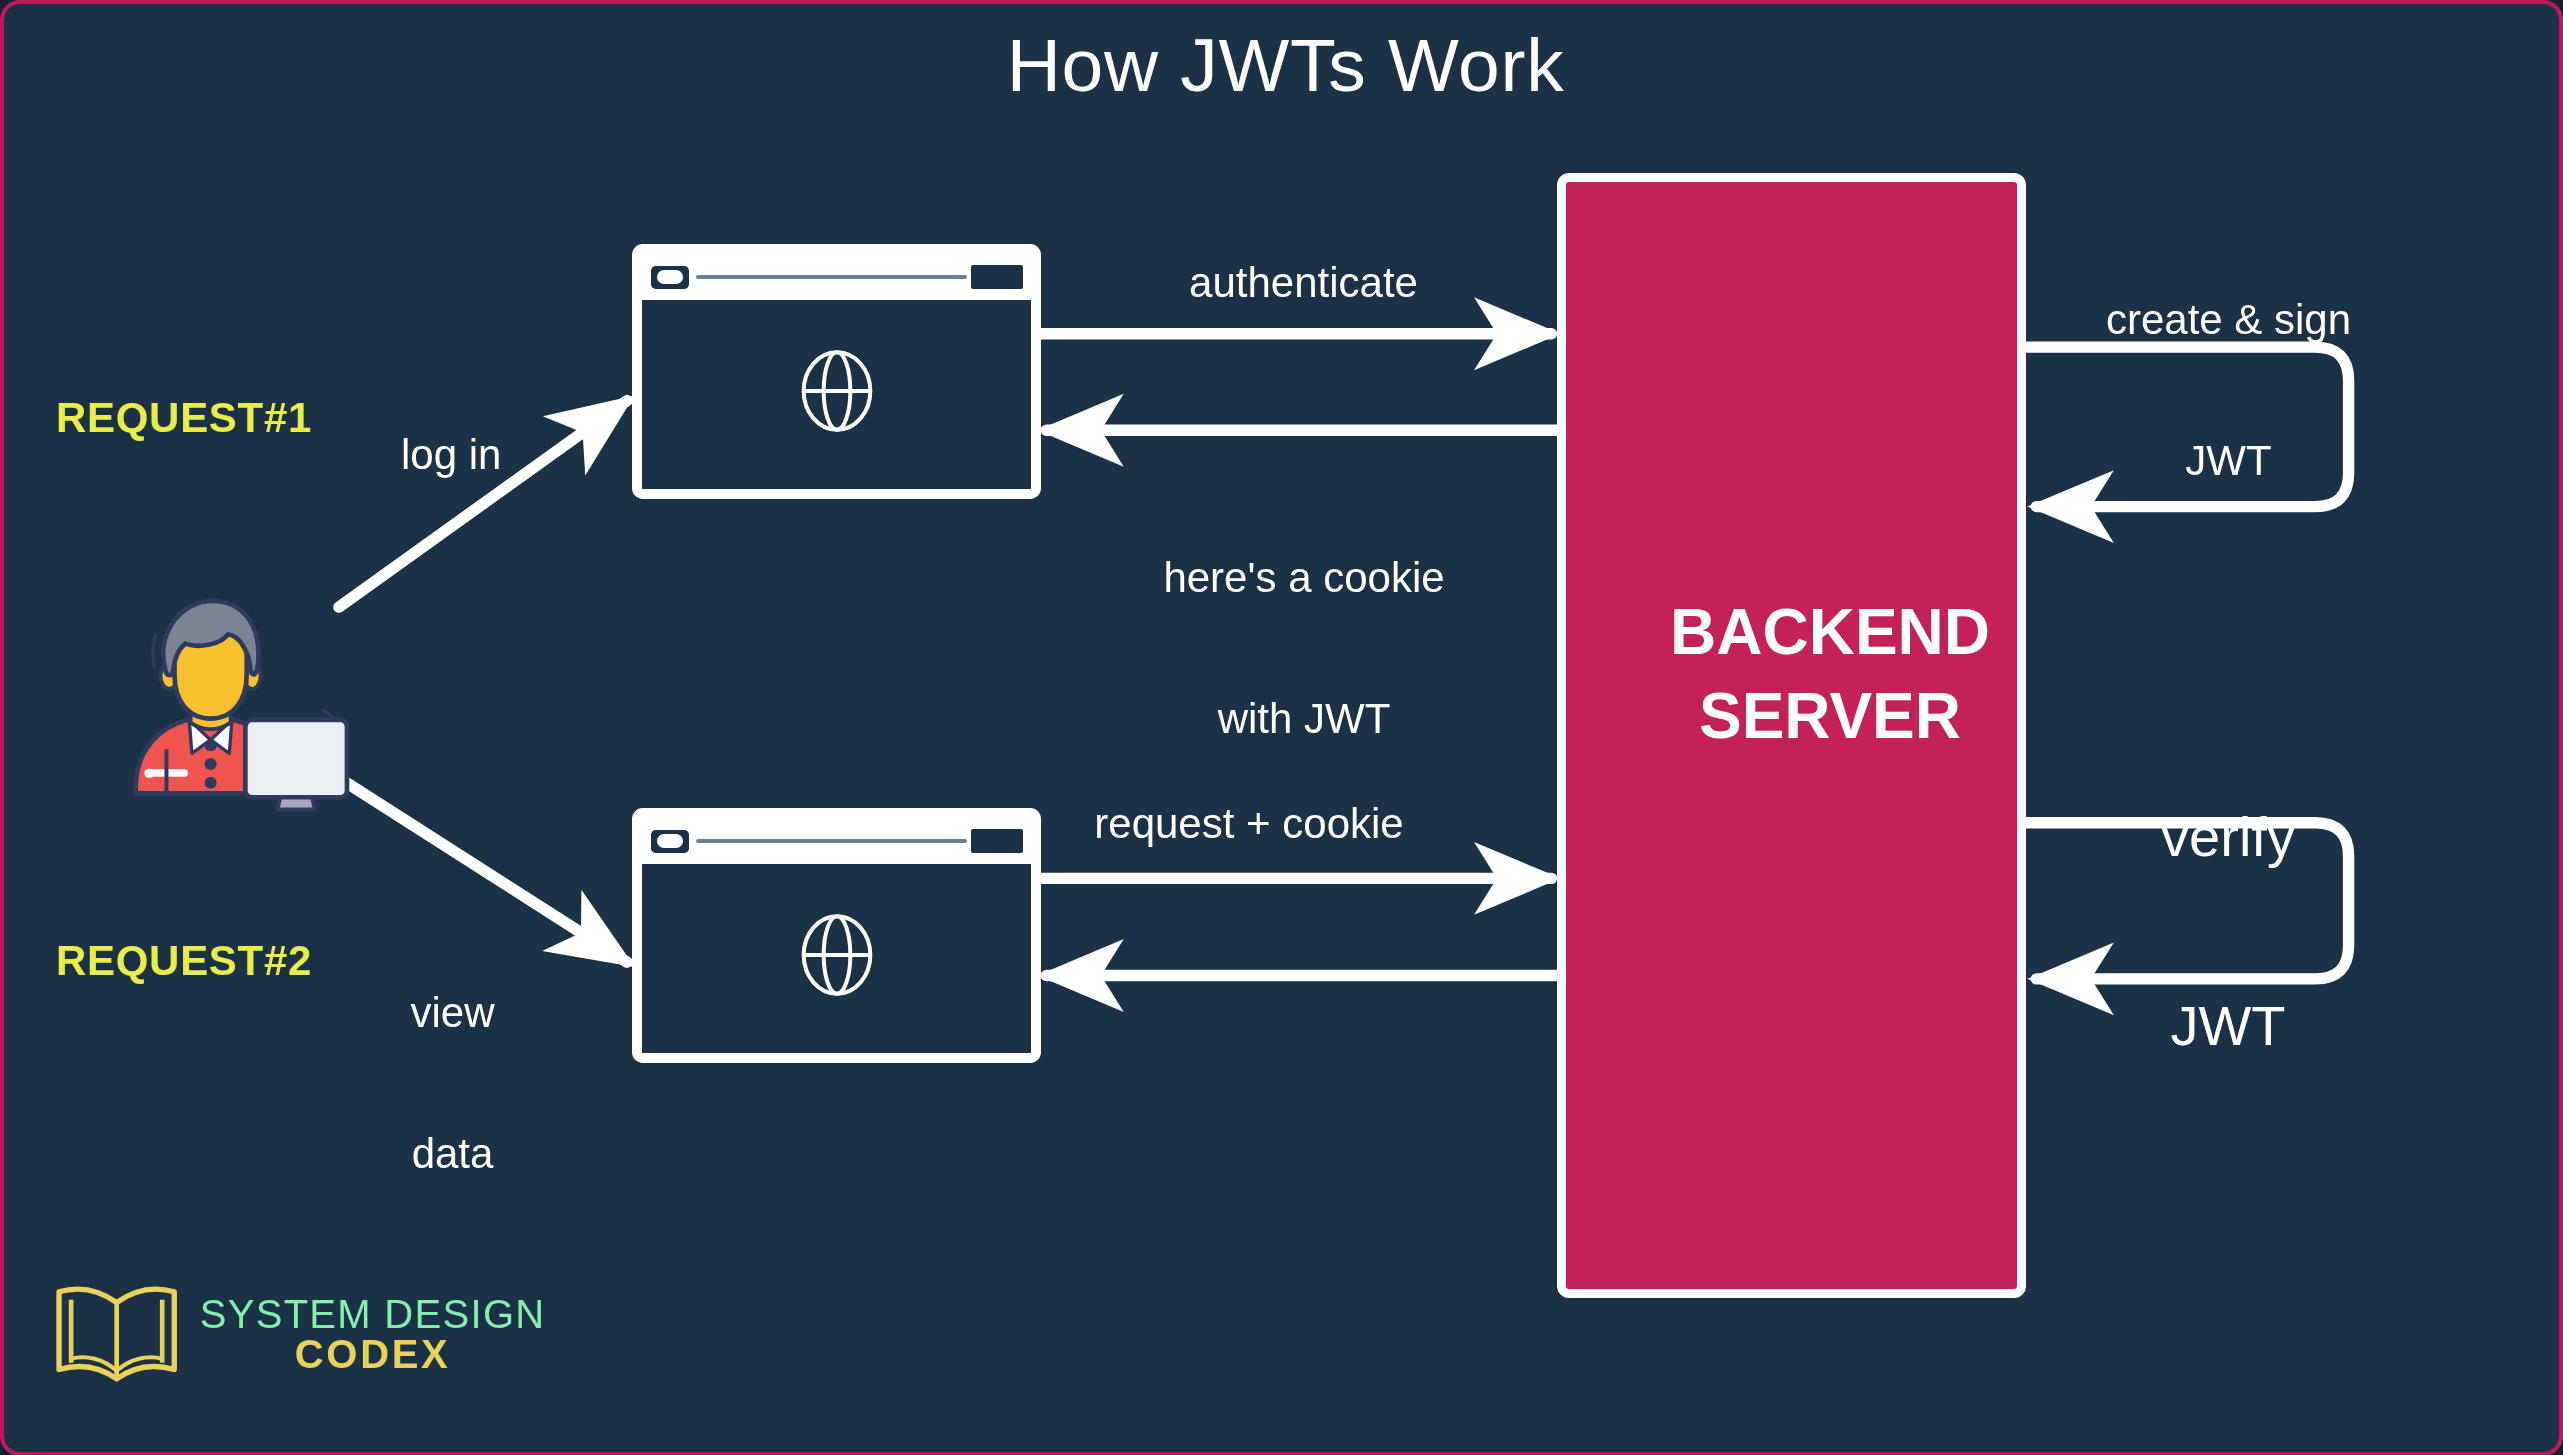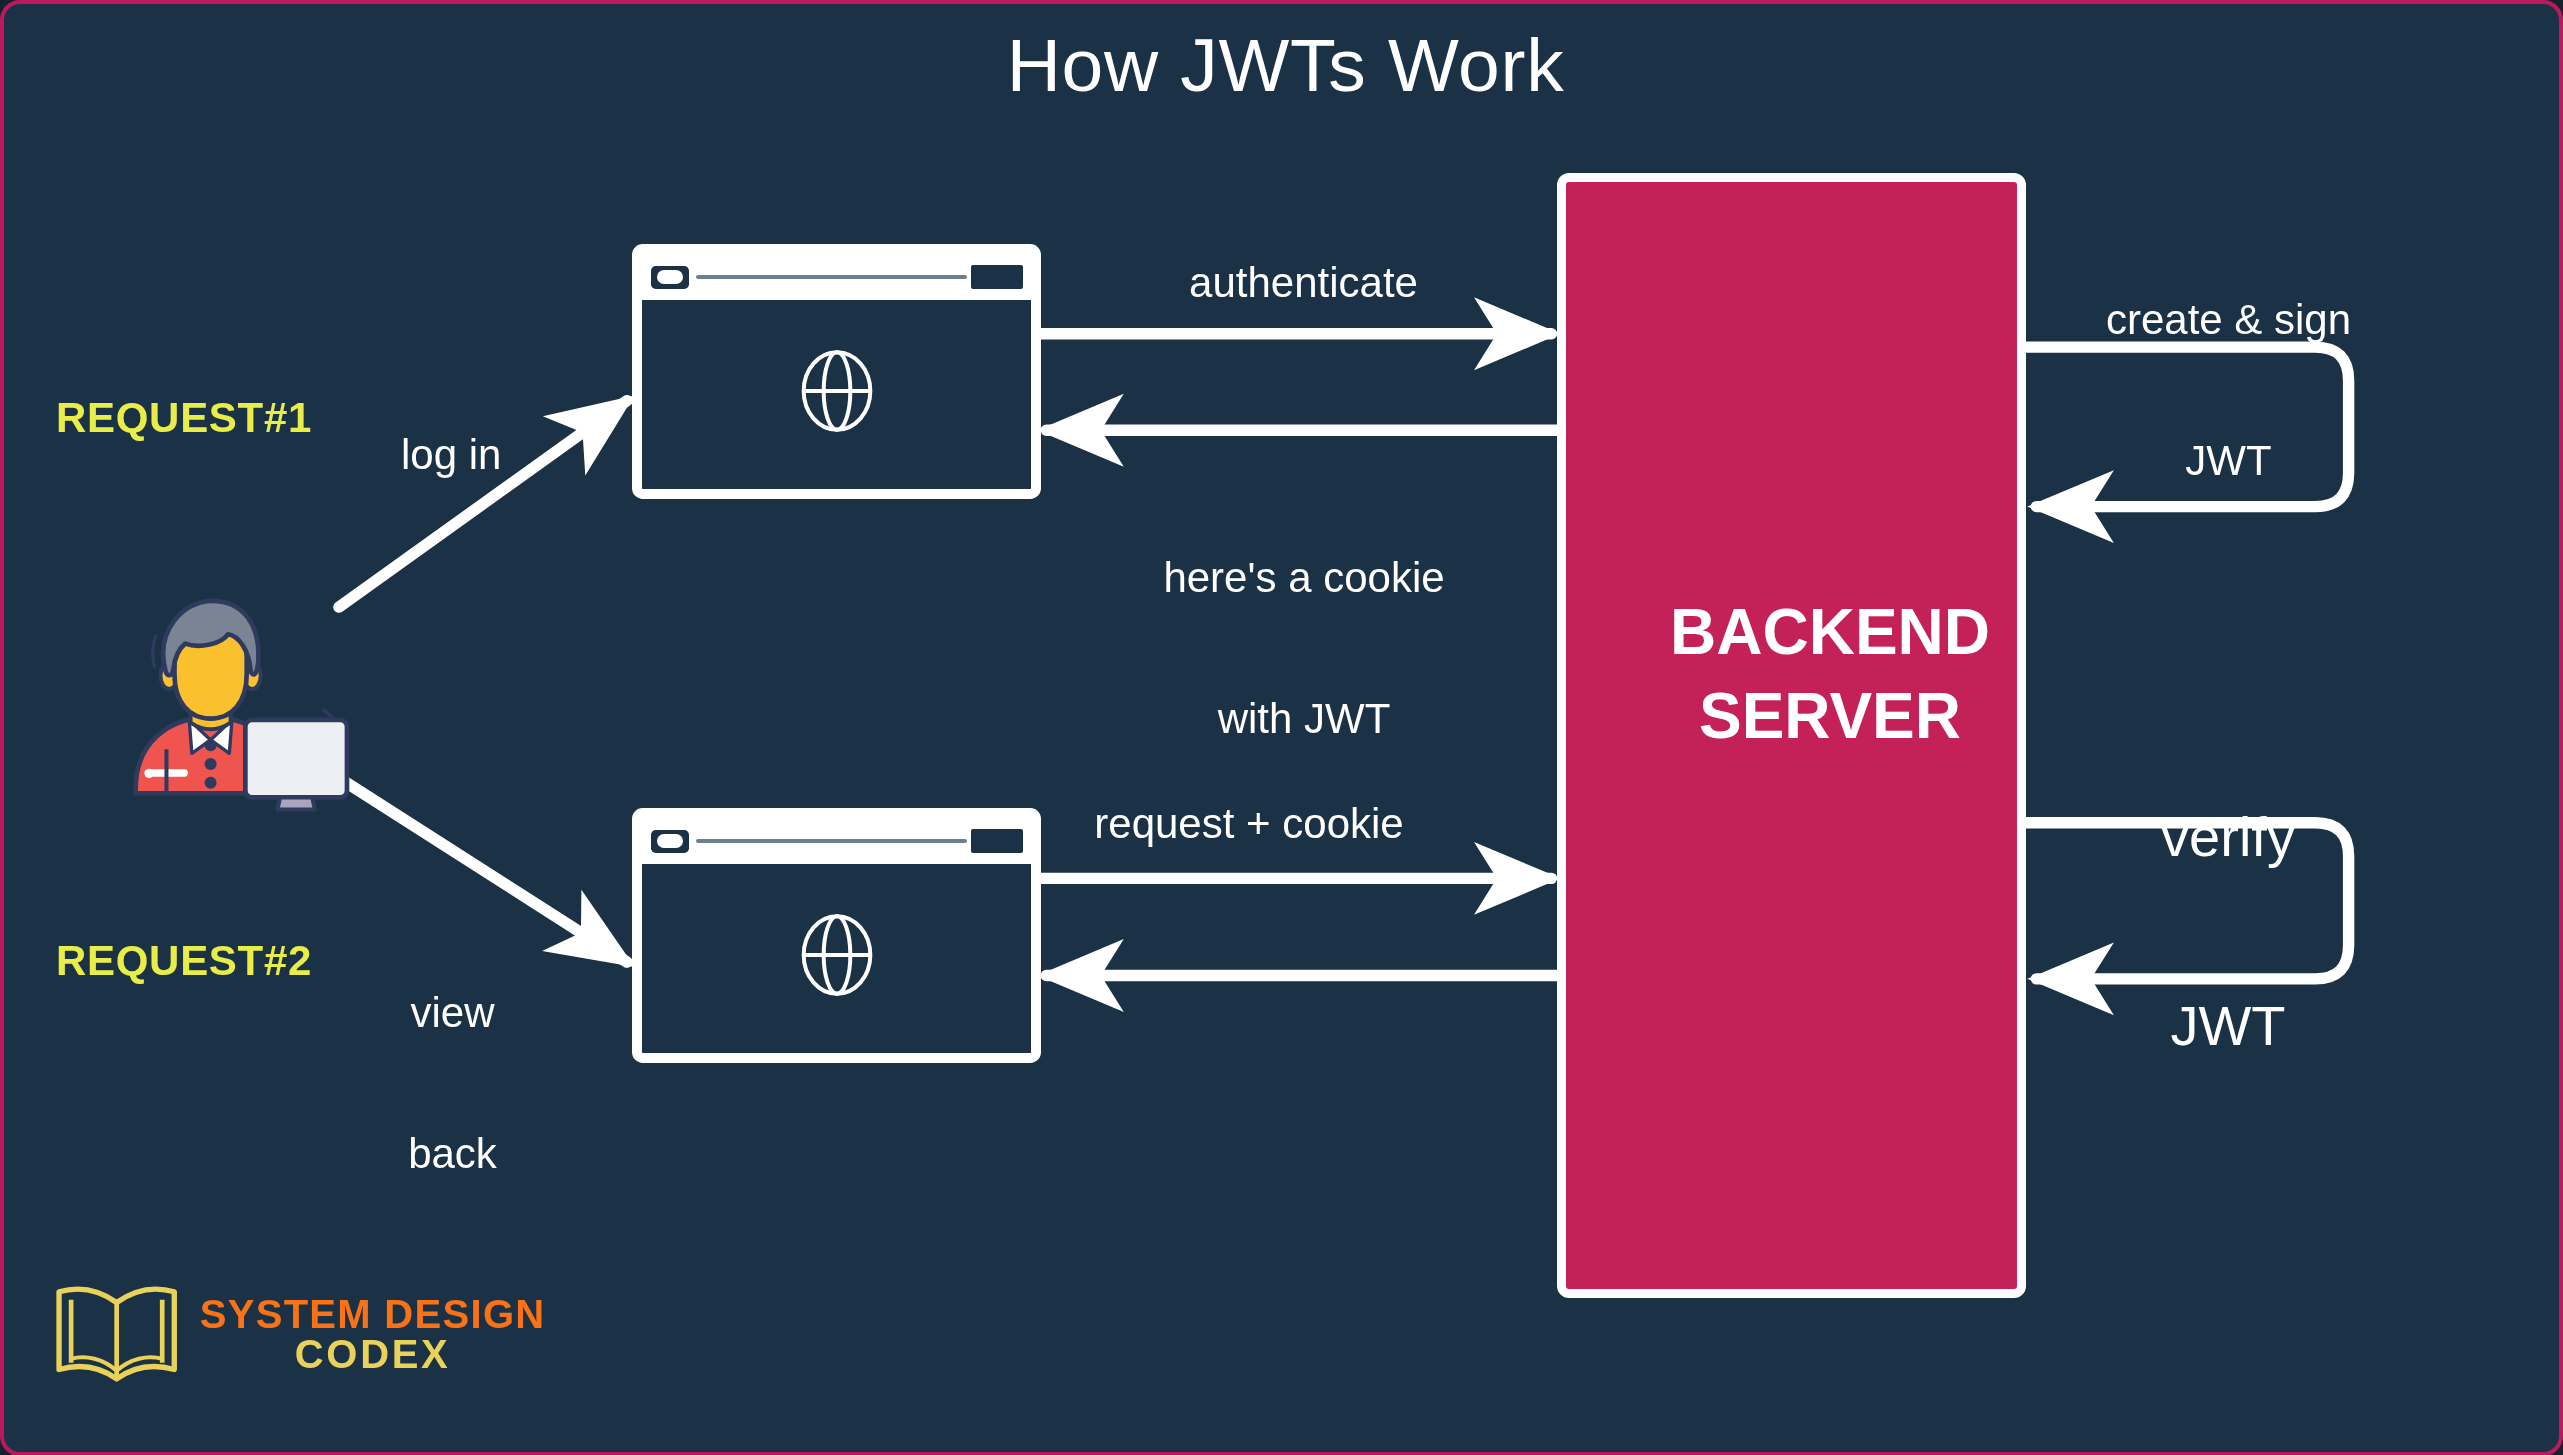--- a/index.html
+++ b/index.html
@@ -58,21 +58,21 @@
   .bw-right{
     width:52px;height:24px;background:#1b3145;margin-right:8px;border-radius:2px;flex:none;
   }
   .globe{
     position:absolute;left:50%;top:calc(50% + 19px);transform:translate(-50%,-50%);
     width:72px;height:86px;
   }
 
   #logo{position:absolute;left:47px;top:1273px;display:flex;align-items:center;gap:14.7px;}
   #logo-text{display:flex;flex-direction:column;line-height:1.0;}
-  .logo-l1{color:#f97316;font-size:40px;font-weight:bold;letter-spacing:1.3px;}
+  .logo-l1{color:#86efac;font-size:40px;font-weight:normal;letter-spacing:1.3px;}
   .logo-l2{color:#e9d25a;font-size:40px;font-weight:bold;letter-spacing:2.7px;text-align:center;}
 </style>
 </head>
 <body>
 
 <div id="canvas">
 
   <div class="lbl center" id="title">How JWTs Work</div>
 
   <svg id="svg-layer" viewBox="0 0 3826 2173" xmlns="http://www.w3.org/2000/svg">
@@ -165,21 +165,21 @@
     <rect x="186" y="188" width="152" height="116" rx="10" fill="#eceff3" stroke="#2e3a5e" stroke-width="7"></rect>
     <path d="M238,304 L234,322 L290,322 L286,304 Z" fill="#a9a5bd" stroke="#2e3a5e" stroke-width="6" stroke-linejoin="round"></path>
   </svg>
 
   <div class="lbl req-tag" style="left:52px;top:390px;">REQUEST#1</div>
   <div class="lbl" style="left:397px;top:387px;font-size:42px;margin-top:40px;">log in</div>
 
   <div class="lbl req-tag" style="left:52px;top:933px;">REQUEST#2</div>
   <div class="lbl center" style="left:375px;top:891px;width:147px;font-size:42px;">
     <div>view</div>
-    <div>back</div>
+    <div>data</div>
   </div>
 
   <div class="lbl center" style="left:1085px;top:255px;width:429px;font-size:42px;">authenticate</div>
 
   <div class="lbl center" style="left:1072px;top:456px;width:456px;font-size:42px;">
     <div>here's a cookie</div>
     <div>with JWT</div>
   </div>
 
   <div class="lbl center" style="left:1024px;top:796px;width:442px;font-size:42px;">request + cookie</div>

